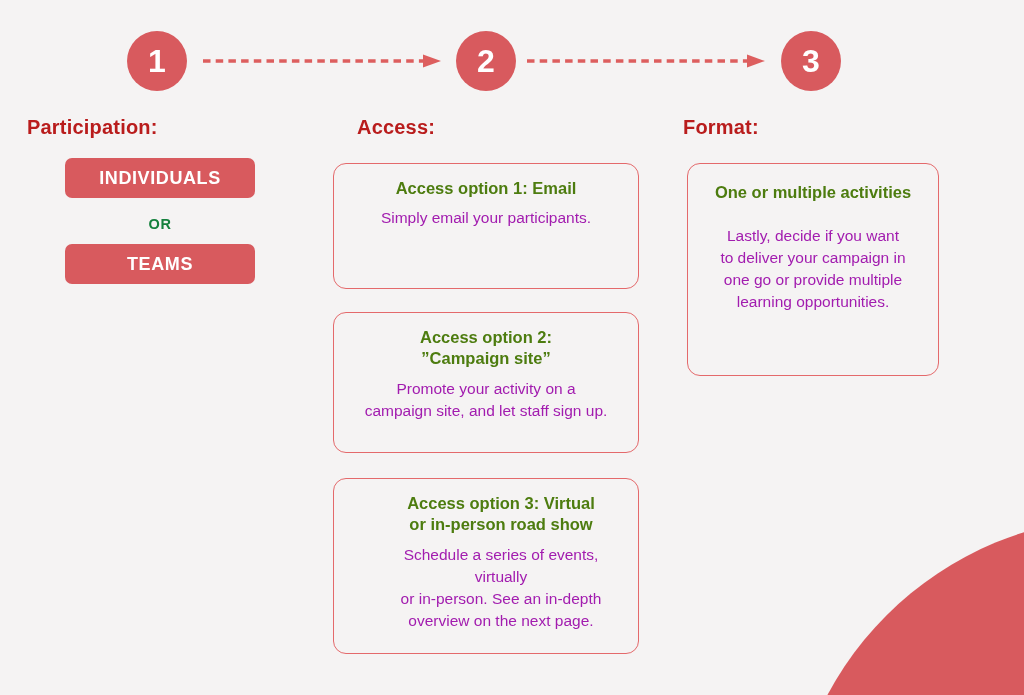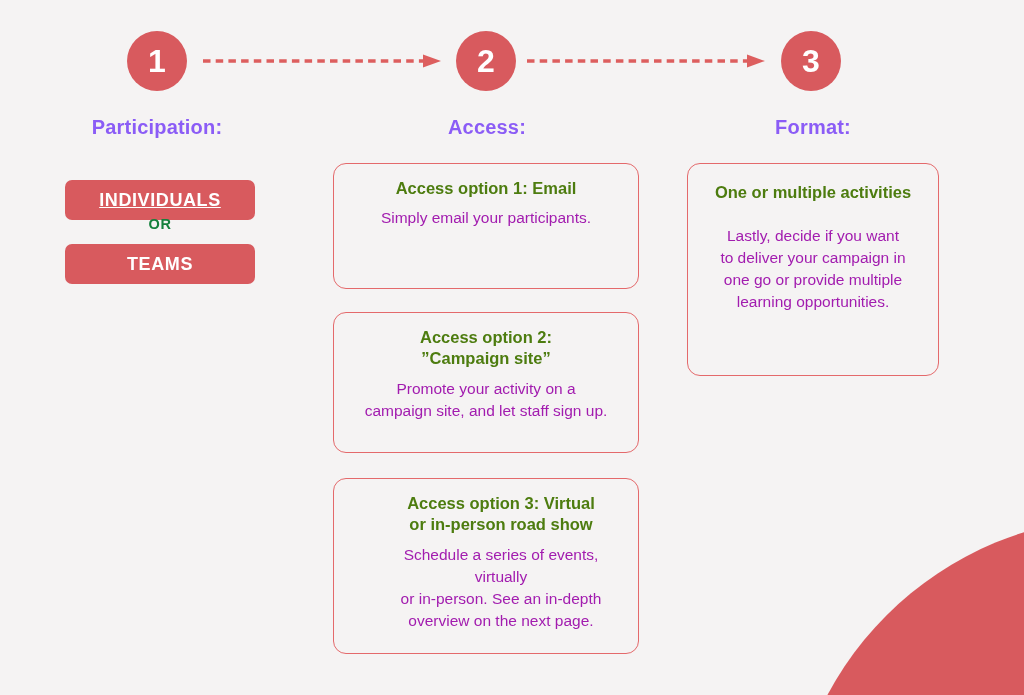--- a/index.html
+++ b/index.html
@@ -40,24 +40,24 @@
     height: 22px;
   }
   .arrow.a1 { left: 199px; }
   .arrow.a2 { left: 523px; }
 
   
   .col-heading {
     position: absolute;
     top: 116px;
     width: 260px;
-    text-align: center;
+    text-align: left;
     font-size: 20px;
     font-weight: 700;
-    color: #8b5cf6;
+    color: #b91c1c;
     letter-spacing: 0.2px;
   }
   .col-heading.h1 { left: 27px; }
   .col-heading.h2 { left: 357px; }
   .col-heading.h3 { left: 683px; }
 
   
   .pill {
     position: absolute;
     left: 65px;
@@ -66,21 +66,21 @@
     background: #d85a5e;
     border-radius: 7px;
     color: #ffffff;
     font-size: 18px;
     font-weight: 700;
     letter-spacing: 0.6px;
     display: flex;
     align-items: center;
     justify-content: center;
   }
-  .pill.p1 { top: 180px; text-decoration: underline; }
+  .pill.p1 { top: 158px; }
   .pill.p2 { top: 244px; }
   .or-sep {
     position: absolute;
     left: 65px;
     top: 216px;
     width: 190px;
     text-align: center;
     color: #15803d;
     font-size: 14.5px;
     font-weight: 700;

